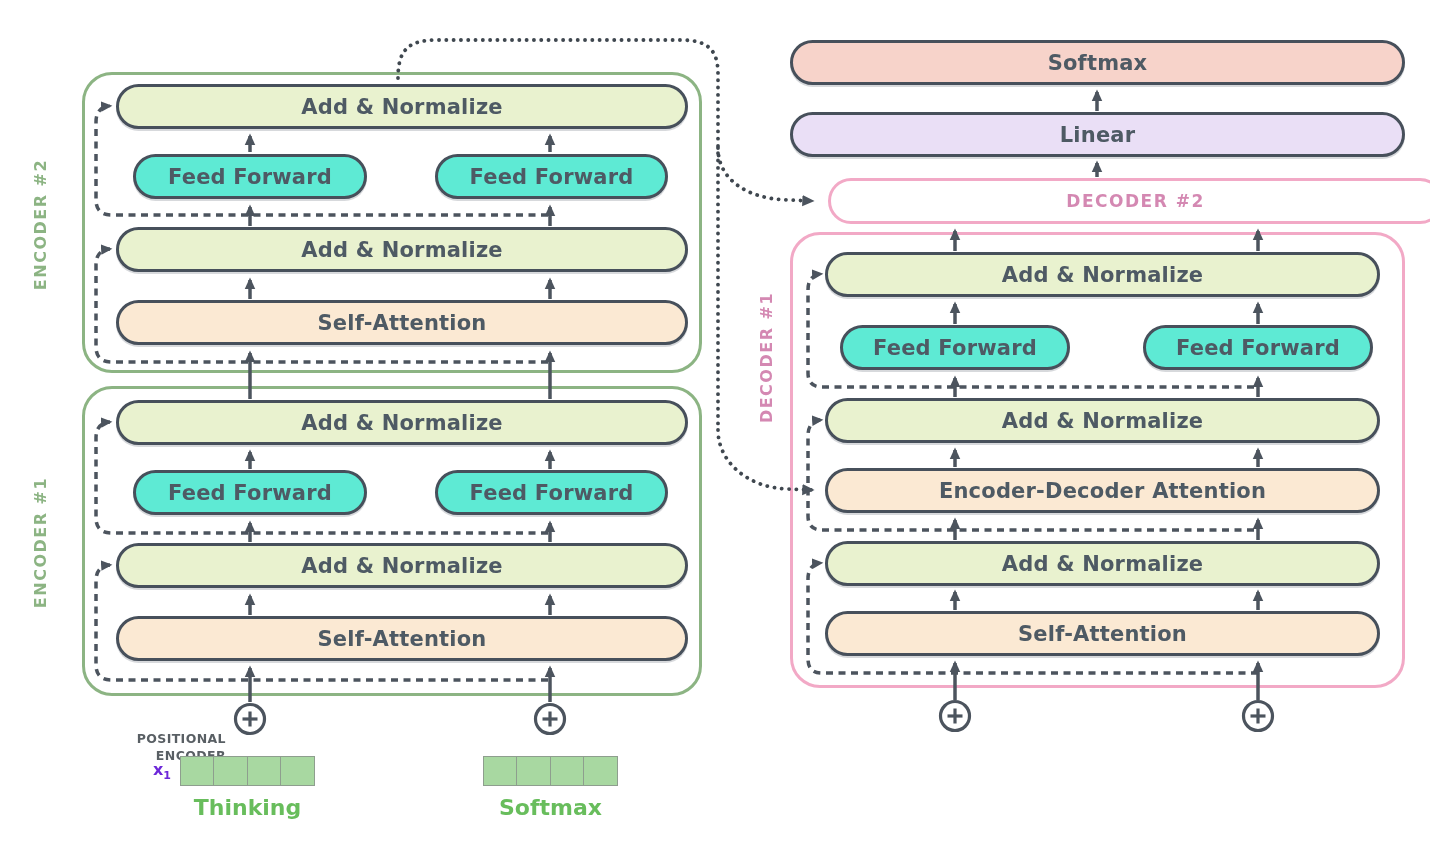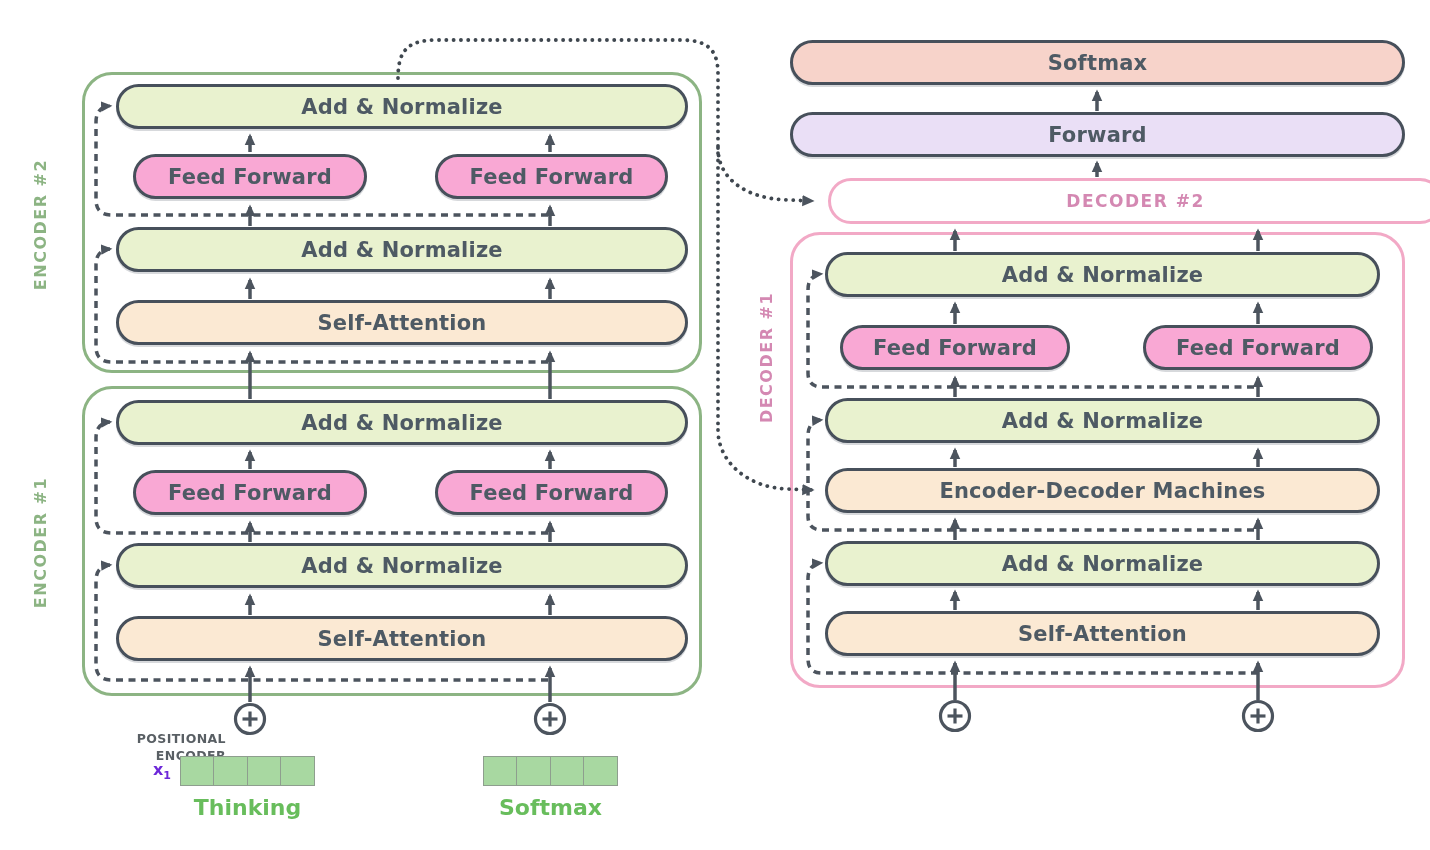--- a/index.html
+++ b/index.html
@@ -6,21 +6,21 @@
   body{width:1430px;height:850px;position:relative;overflow:hidden;
        font-family:"DejaVu Sans","Liberation Sans",sans-serif;}
   .stage{position:absolute;inset:0;}
 
   
   .block{position:absolute;box-sizing:border-box;border:3.5px solid #47505B;
          border-radius:24px;display:flex;align-items:center;justify-content:center;
          font-size:21px;font-weight:700;color:#4E5A64;letter-spacing:.2px;
          box-shadow:0 2px 0 rgba(110,120,130,.28);background:#fff;}
   .fill-addnorm{background:#E9F2CF;}
-  .fill-ff{background:#f9a8d4;}
+  .fill-ff{background:#5eead4;}
   .fill-attn{background:#FBE9D3;}
   .fill-softmax{background:#F7D3CA;}
   .fill-linear{background:#EADFF6;}
 
   
   .container-box{position:absolute;box-sizing:border-box;border-radius:30px;background:transparent;}
   .enc-container{border:3px solid #8CB483;}
   .dec-container{border:3px solid #F2A9C6;}
   .dec2-box{position:absolute;box-sizing:border-box;border:3px solid #F2A9C6;border-radius:24px;
             display:flex;align-items:center;justify-content:center;background:#fff;
@@ -62,31 +62,31 @@
   <div class="container-box enc-container" style="left:82px;top:386px;width:620px;height:310px;"></div>
   <div class="vlabel green" style="left:-45px;top:533px;">ENCODER #1</div>
 
   <div class="block fill-addnorm" style="left:116px;top:400px;width:572px;height:45px;">Add &amp; Normalize</div>
   <div class="block fill-ff" style="left:133px;top:470px;width:234px;height:45px;">Feed Forward</div>
   <div class="block fill-ff" style="left:435px;top:470px;width:233px;height:45px;">Feed Forward</div>
   <div class="block fill-addnorm" style="left:116px;top:543px;width:572px;height:45px;">Add &amp; Normalize</div>
   <div class="block fill-attn" style="left:116px;top:616px;width:572px;height:45px;">Self-Attention</div>
 
   <div class="block fill-softmax" style="left:790px;top:40px;width:615px;height:45px;">Softmax</div>
-  <div class="block fill-linear" style="left:790px;top:112px;width:615px;height:45px;">Forward</div>
+  <div class="block fill-linear" style="left:790px;top:112px;width:615px;height:45px;">Linear</div>
   <div class="dec2-box" style="left:828px;top:178px;width:615px;height:46px;">DECODER #2</div>
 
   <div class="container-box dec-container" style="left:790px;top:232px;width:615px;height:456px;"></div>
   <div class="vlabel pink" style="left:681px;top:348px;">DECODER #1</div>
 
   <div class="block fill-addnorm" style="left:825px;top:252px;width:555px;height:45px;">Add &amp; Normalize</div>
   <div class="block fill-ff" style="left:840px;top:325px;width:230px;height:45px;">Feed Forward</div>
   <div class="block fill-ff" style="left:1143px;top:325px;width:230px;height:45px;">Feed Forward</div>
   <div class="block fill-addnorm" style="left:825px;top:398px;width:555px;height:45px;">Add &amp; Normalize</div>
-  <div class="block fill-attn" style="left:825px;top:468px;width:555px;height:45px;">Encoder-Decoder Machines</div>
+  <div class="block fill-attn" style="left:825px;top:468px;width:555px;height:45px;">Encoder-Decoder Attention</div>
   <div class="block fill-addnorm" style="left:825px;top:541px;width:555px;height:45px;">Add &amp; Normalize</div>
   <div class="block fill-attn" style="left:825px;top:611px;width:555px;height:45px;">Self-Attention</div>
 
   <div class="posenc" style="left:96px;top:702px;width:130px;margin-top:28px;">
     <div>POSITIONAL</div>
     <div>ENCODER</div>
   </div>
 
   <div class="xlab" style="left:153px;top:760px;"><span>x</span><sub>1</sub></div>
   <div class="vector" style="left:180px;top:756px;">

